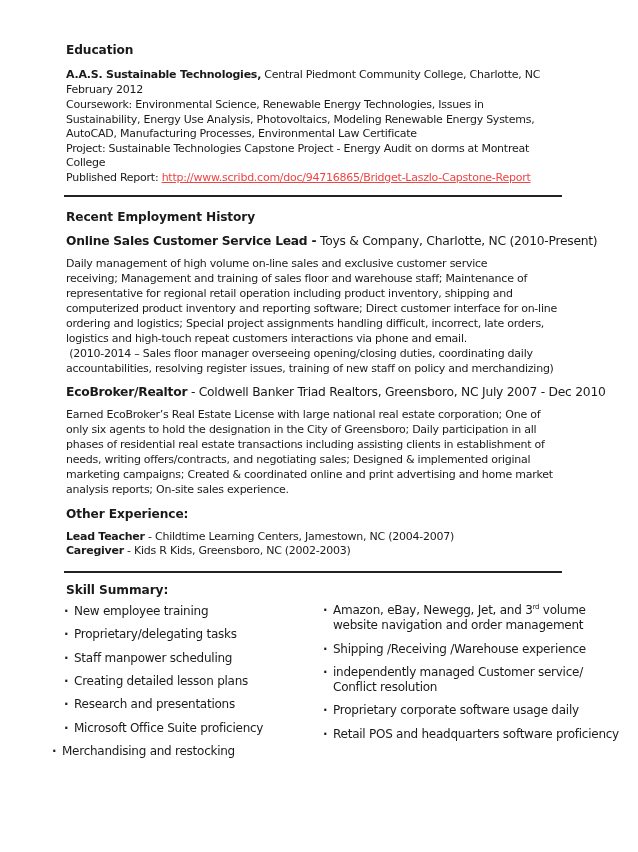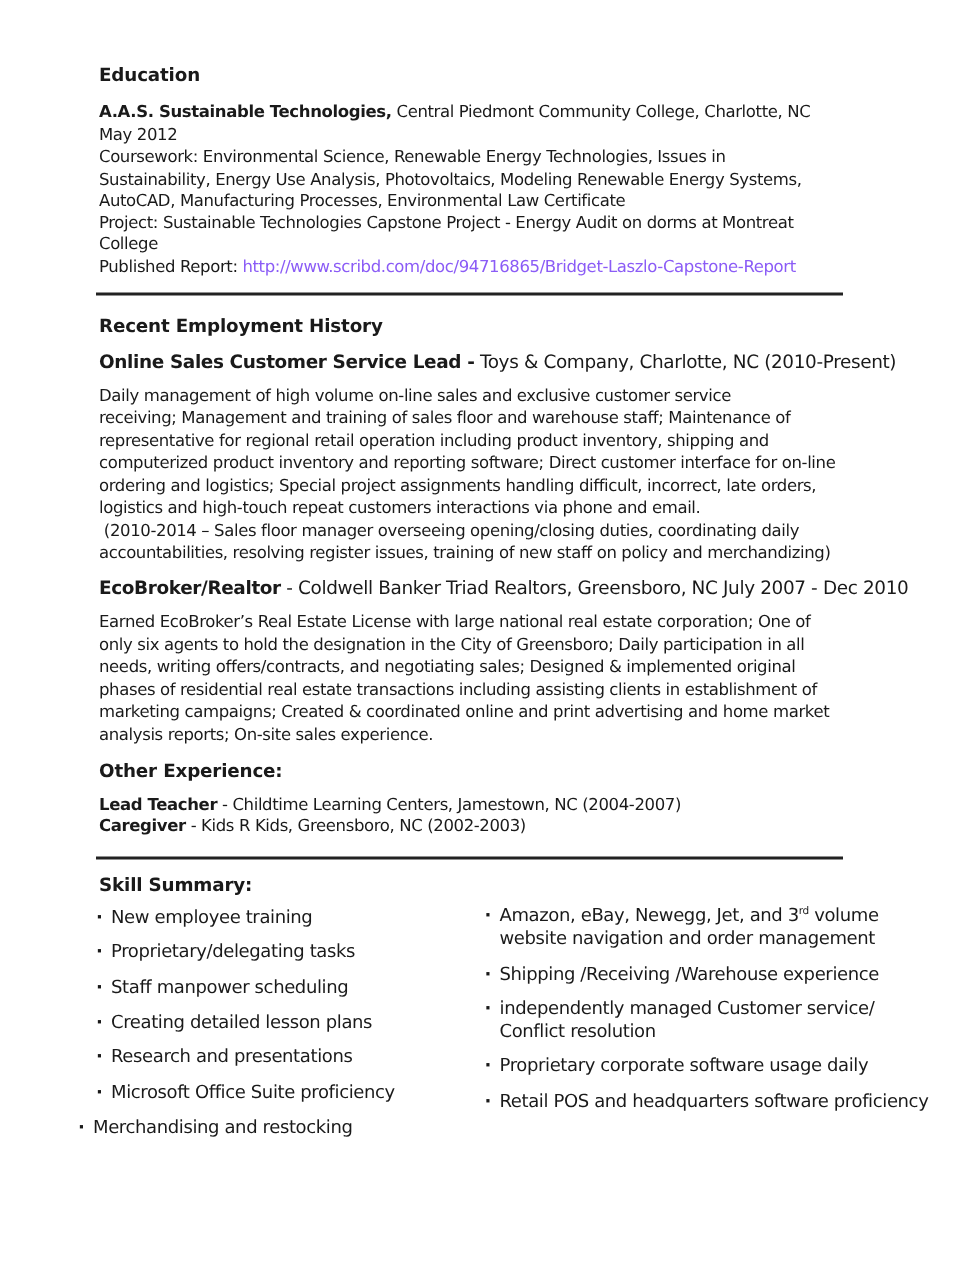--- a/index.html
+++ b/index.html
@@ -5,37 +5,37 @@
   html, body { margin: 0; padding: 0; background: #ffffff; }
   body {
     width: 638px; height: 852px; position: relative; overflow: hidden;
     font-family: "DejaVu Sans", sans-serif;
     color: #1a1a1a;
     font-size: 12px;
   }
   .h { font-weight: bold; font-size: 12.2px; letter-spacing: -0.1px; }
   .line { font-size: 11px; line-height: 15px; white-space: nowrap; letter-spacing: -0.25px; }
   .b { font-weight: bold; }
-  a.link { color: #8b5cf6; }
+  a.link { color: #ef4444; text-decoration: underline; }
   .rule { position: absolute; left: 64px; width: 498px; height: 2px; background: #222; }
   .abs { position: absolute; }
   .skill { position: absolute; font-size: 12px; line-height: 15px; letter-spacing: -0.25px; white-space: nowrap; }
   .bullet { display: inline-block; width: 10px; font-weight: bold; }
   .skill .wrap { padding-left: 10px; display: block; }
   sup { font-size: 7px; vertical-align: 5px; line-height: 0; }
 </style>
 </head>
 <body>
 
 <div class="abs h" style="left:66px; top:43px;">Education</div>
 
 <div class="abs line" style="left:66px; top:67px;">
   <span class="b">A.A.S. Sustainable Technologies,</span><span> Central Piedmont Community College, Charlotte, NC</span>
 </div>
-<div class="abs line" style="left:66px; top:82px;">May 2012</div>
+<div class="abs line" style="left:66px; top:82px;">February 2012</div>
 <div class="abs line" style="left:66px; top:97px;">Coursework: Environmental Science, Renewable Energy Technologies, Issues in</div>
 <div class="abs line" style="left:66px; top:112px;">Sustainability, Energy Use Analysis, Photovoltaics, Modeling Renewable Energy Systems,</div>
 <div class="abs line" style="left:66px; top:126px;">AutoCAD, Manufacturing Processes, Environmental Law Certificate</div>
 <div class="abs line" style="left:66px; top:141px;">Project: Sustainable Technologies Capstone Project - Energy Audit on dorms at Montreat</div>
 <div class="abs line" style="left:66px; top:155px;">College</div>
 <div class="abs line" style="left:66px; top:170px;">
   <span>Published Report: </span><a class="link">http://www.scribd.com/doc/94716865/Bridget-Laszlo-Capstone-Report</a>
 </div>
 
 <div class="rule" style="top:195px;"></div>
@@ -55,22 +55,22 @@
   <div class="line" style="white-space:pre;"> (2010-2014 – Sales floor manager overseeing opening/closing duties, coordinating daily</div>
   <div class="line">accountabilities, resolving register issues, training of new staff on policy and merchandizing)</div>
 </div>
 
 <div class="abs line" style="left:66px; top:385px; font-size:12.3px;">
   <span class="b">EcoBroker/Realtor</span><span> - Coldwell Banker Triad Realtors, Greensboro, NC July 2007 - Dec 2010</span>
 </div>
 <div class="abs" style="left:66px; top:407px;">
   <div class="line">Earned EcoBroker’s Real Estate License with large national real estate corporation; One of</div>
   <div class="line">only six agents to hold the designation in the City of Greensboro; Daily participation in all</div>
+  <div class="line">phases of residential real estate transactions including assisting clients in establishment of</div>
   <div class="line">needs, writing offers/contracts, and negotiating sales; Designed &amp; implemented original</div>
-  <div class="line">phases of residential real estate transactions including assisting clients in establishment of</div>
   <div class="line">marketing campaigns; Created &amp; coordinated online and print advertising and home market</div>
   <div class="line">analysis reports; On-site sales experience.</div>
 </div>
 
 <div class="abs h" style="left:66px; top:507px;">Other Experience:</div>
 <div class="abs line" style="left:66px; top:529px;">
   <span class="b">Lead Teacher</span><span> - Childtime Learning Centers, Jamestown, NC (2004-2007)</span>
 </div>
 <div class="abs line" style="left:66px; top:543px;">
   <span class="b">Caregiver</span><span> - Kids R Kids, Greensboro, NC (2002-2003)</span>

